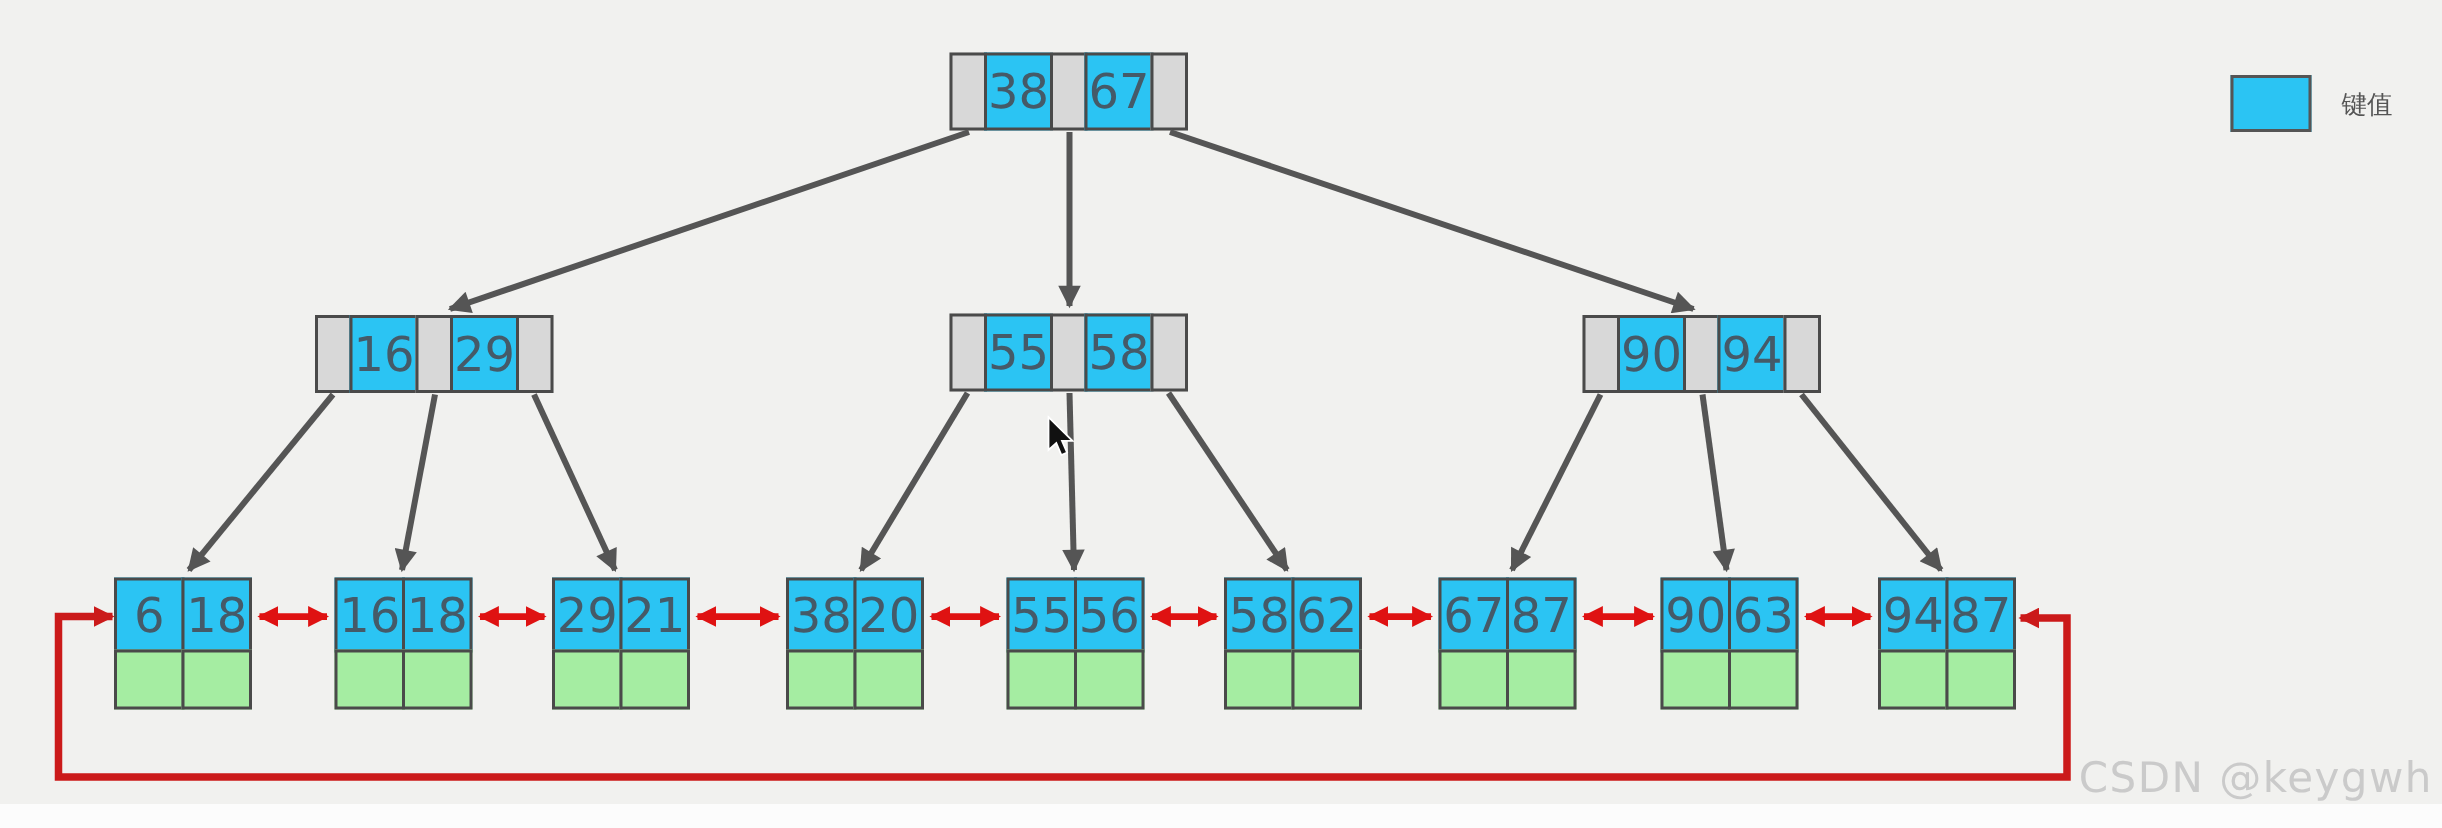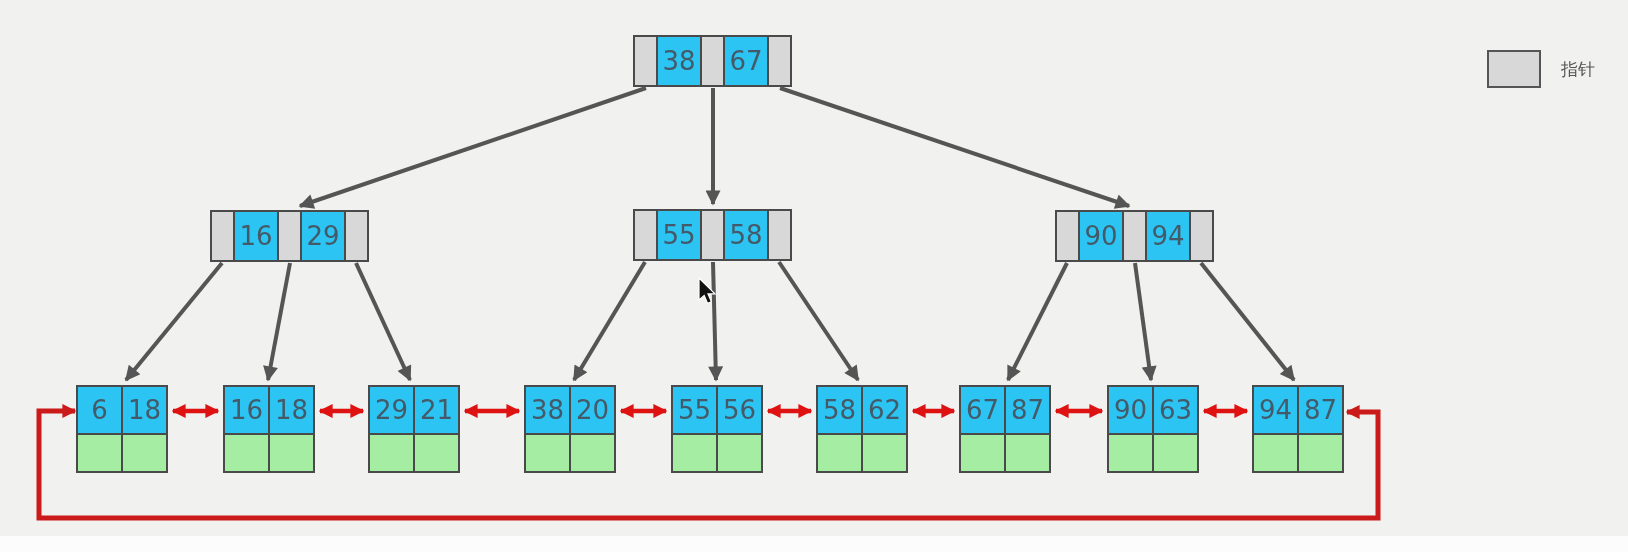--- a/index.html
+++ b/index.html
@@ -9,21 +9,21 @@
     width:1628px;height:552px;
     background:#f1f1ef;
     overflow:hidden;
   }
   
   .inode{position:absolute;display:flex;height:52px;}
   .cell{
     box-sizing:border-box;
     border:2px solid #4a4a4a;
     display:flex;align-items:center;justify-content:center;
-    font-size:26px;color:#455a68;
+    font-size:32px;color:#455a68;
     background:#d8d8d8;
   }
   .cell + .cell{margin-left:-2px;}
   .inode .ptr{width:25px;height:52px;background:#d8d8d8;}
   .inode .key{width:46px;height:52px;background:#2bc4f3;}
   .leaf{position:absolute;top:385px;width:92px;}
   .leaf .row{display:flex;}
   .leaf .row + .row{margin-top:-2px;}
   .leaf .key{width:47px;height:50px;background:#2bc4f3;}
   .leaf .data{width:47px;height:40px;background:#a5eda2;}
@@ -225,24 +225,25 @@
         <div class="cell key">87</div>
       </div>
     <div class="row">
         <div class="cell data"></div>
         <div class="cell data"></div>
       </div>
   </div>
 
   <div class="legend">
     <div class="legend-row">
-      <div class="swatch ptr-sw"></div>
-      <div class="legend-label">指针</div>
+      <div class="swatch key-sw"></div>
+      <div class="legend-label">键值</div>
     </div>
   </div>
 
+  <div class="watermark">CSDN @keygwh</div>
   <div class="bottom-strip"></div>
 
   <svg class="cursor" width="22" height="30" viewBox="0 0 22 30">
     <path d="M1 1 L1 23 L6.2 18.4 L9.6 26.4 L13.4 24.7 L10 16.9 L17 16.9 Z" fill="#111" stroke="#fff" stroke-width="1.2"></path>
   </svg>
 
 </div>
 
 </body></html>

